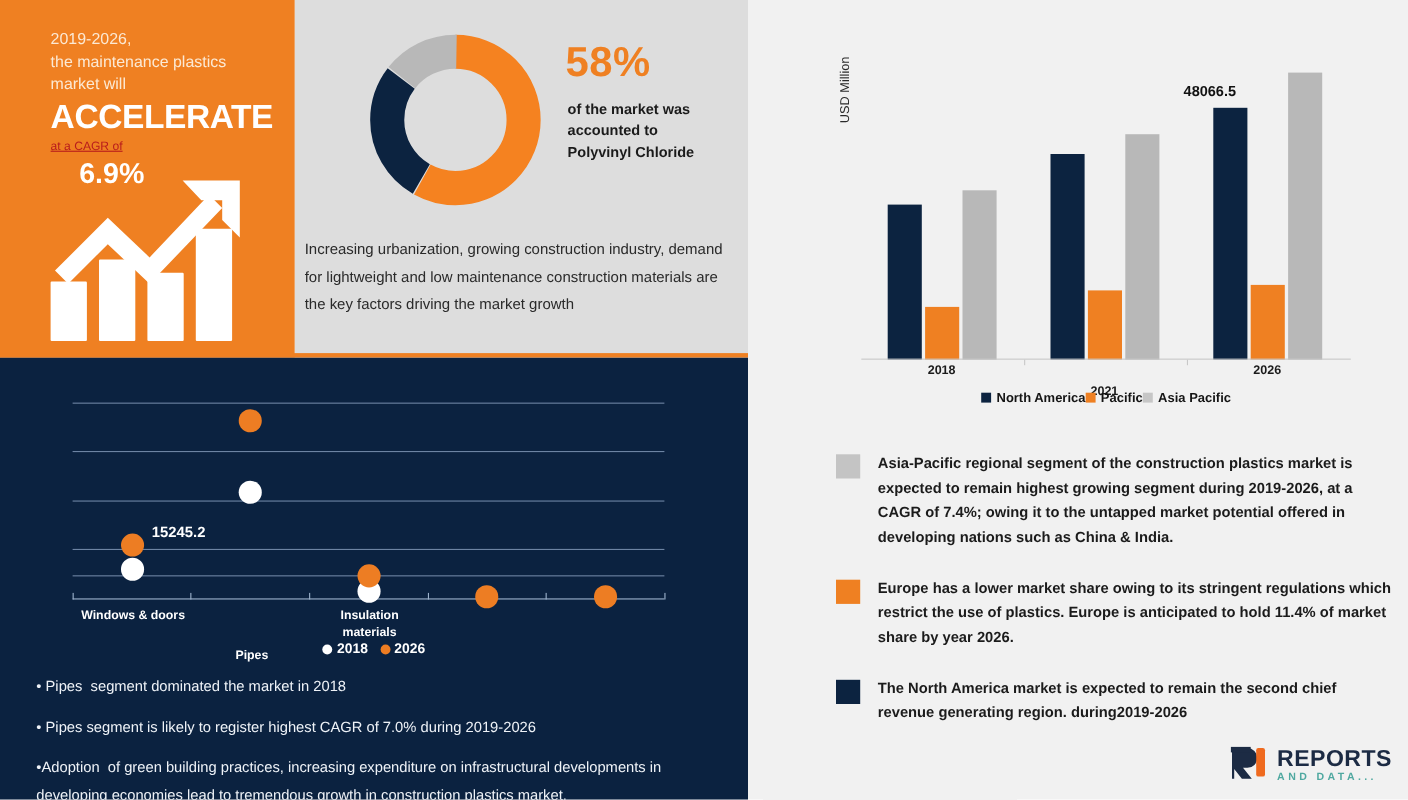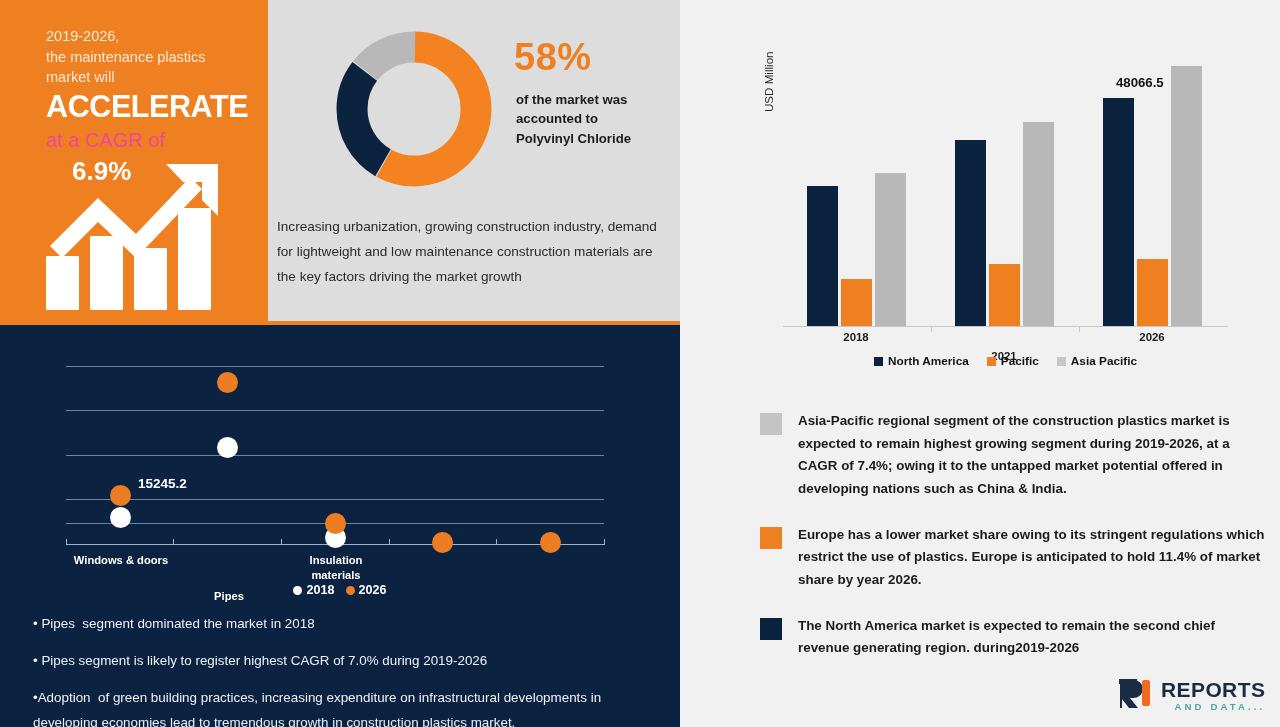--- a/index.html
+++ b/index.html
@@ -37,21 +37,21 @@
   
   .hero-text {
     position: absolute; left: 46px; top: 26px; width: 215px;
     color: #fdf0e2;
   }
   .hero-line { font-size: 14.5px; line-height: 1.42; color: #fce9d4; }
   .hero-accelerate {
     font-size: 30.5px; font-weight: bold; color: #ffffff;
     letter-spacing: -0.4px; line-height: 1.18; margin-top: 1px;
   }
-  .hero-cagr { font-size: 20px; line-height: 1.5; color: #ec4899; }
+  .hero-cagr { font-size: 11px; line-height: 1.5; color: #b91c1c; text-decoration: underline; }
   .hero-pct {
     font-size: 26px; font-weight: bold; color: #ffffff;
     margin-left: 26px; line-height: 1.3;
   }
   .growth-icon { position: absolute; left: 40px; top: 160px; }
 
   
   .donut-wrap { position: absolute; left: 333px; top: 28px; }
   .donut-pct {
     position: absolute; left: 514px; top: 36px;
@@ -118,35 +118,35 @@
   .bc-datalabel {
     position: absolute; font-size: 13.2px; font-weight: bold; color: #121212;
   }
   .bc-xlabel {
     position: absolute; top: 331px; font-size: 11.4px; font-weight: bold;
     color: #1b1b1b; text-align: center;
   }
   .bc-sep { position: absolute; width: 1px; height: 5px; background: #c8c8c8; top: 327px; }
   .bc-legend {
     position: absolute; left: 783px; top: 354px; width: 445px;
-    display: flex; justify-content: center; align-items: center; gap: 18px;
+    display: flex; justify-content: center; align-items: center; 
   }
   .bc-leg-item { display: flex; align-items: center; gap: 5px; }
   .bc-leg-sw { width: 9px; height: 9px; }
   .bc-leg-lbl { font-size: 11.8px; font-weight: bold; color: #141414; }
 
   
   .rb-list { position: absolute; left: 760px; top: 410px; width: 505px; font-weight: bold; }
   .rb-item { position: relative; display: flex; gap: 16px; margin-bottom: 23px; }
   .rb-sw { width: 22px; height: 22px; flex: 0 0 22px; margin-top: 3px; }
   .rb-txt { font-size: 13.4px; color: #1b1b1b; line-height: 1.69; }
 
   
   .logo { position: absolute; left: 1118px; top: 676px; display: flex; align-items: center; gap: 7px; }
-  .logo-text { line-height: 1; text-align: right; }
+  .logo-text { line-height: 1; }
   .logo-main {
     font-size: 21px; font-weight: bold; color: #1c2b44; letter-spacing: 0.4px;
   }
   .logo-sub {
     font-size: 9.6px; font-weight: bold; color: #4fa8a0;
     letter-spacing: 3.1px; margin-top: 2px;
   }
 </style>
 </head>
 <body>
@@ -255,21 +255,21 @@
       <div class="bc-bar ap" style="left:92px; width:31px; height:154px;"></div>
 
       <div class="bc-bar na" style="left:172px; width:31px; height:187px;"></div>
       <div class="bc-bar eu" style="left:206px; width:31px; height:63px;"></div>
       <div class="bc-bar ap" style="left:240px; width:31px; height:205px;"></div>
 
       <div class="bc-bar na" style="left:320px; width:31px; height:229px;"></div>
       <div class="bc-bar eu" style="left:354px; width:31px; height:68px;"></div>
       <div class="bc-bar ap" style="left:388px; width:31px; height:261px;"></div>
     </div>
-    <div class="bc-datalabel" style="left:1116px; top:75px;text-align:center;">48066.5</div>
+    <div class="bc-datalabel" style="left:1076px; top:75px;text-align:center;">48066.5</div>
     <div class="bc-baseline"></div>
     <div class="bc-sep" style="left:931px;"></div>
     <div class="bc-sep" style="left:1079px;"></div>
     <div class="bc-xlabel" style="left:810px; width:92px;">2018</div>
     <div class="bc-xlabel" style="left:958px; width:92px;margin-top:19px;">2021</div>
     <div class="bc-xlabel" style="left:1106px; width:92px;">2026</div>
 
     <div class="bc-legend">
       <div class="bc-leg-item">
         <span class="bc-leg-sw" style="background:#0c2340;"></span>

